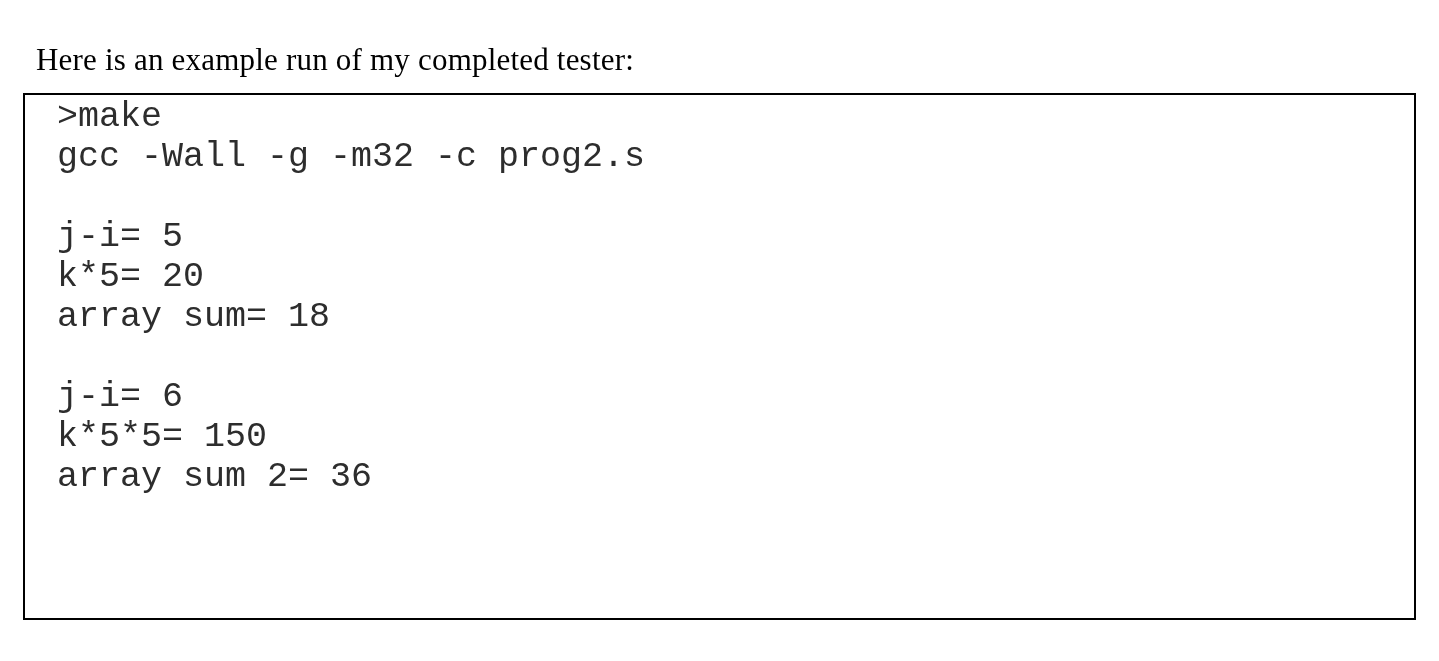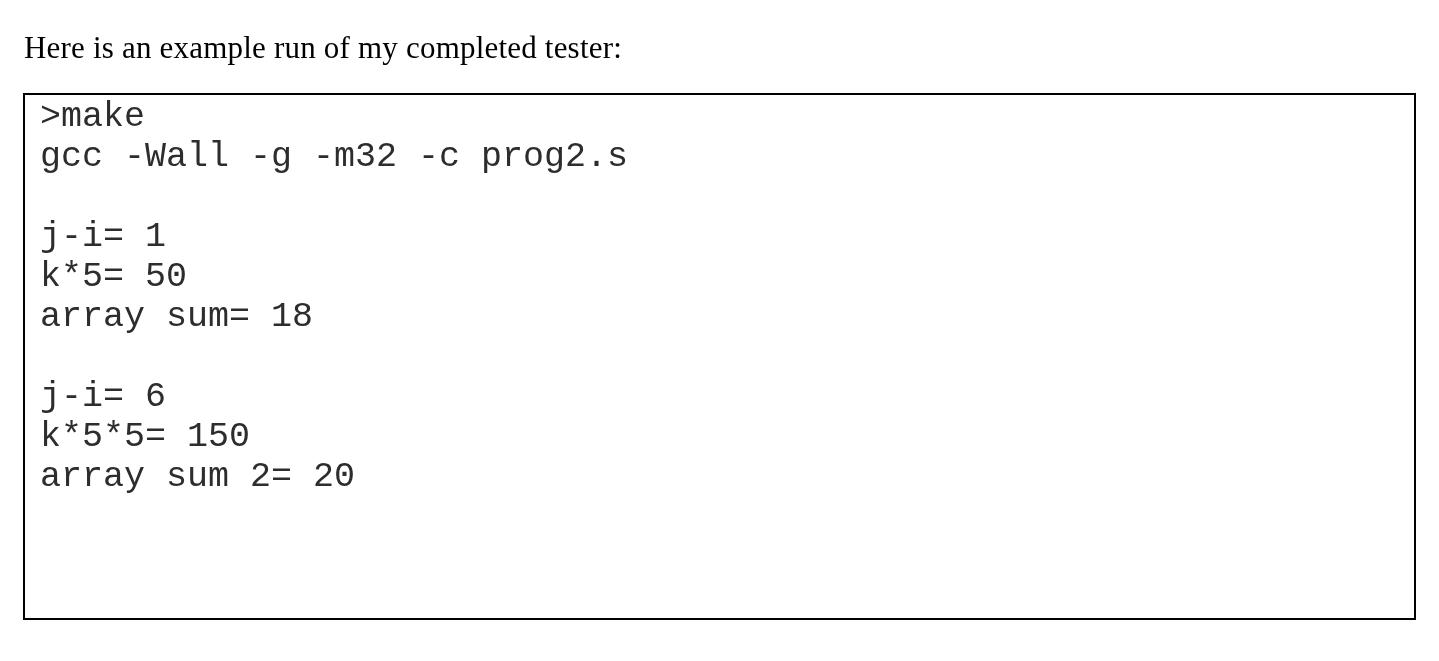--- a/index.html
+++ b/index.html
@@ -11,37 +11,38 @@
     height: 661px;
     background: var(--bg, #ffffff);
     position: relative;
     overflow: hidden;
     font-family: "Liberation Serif", serif;
   }
   .heading {
     position: absolute;
     left: 20px;
     top: 26px;
-    margin: 4px;
+    margin: 16px;
     font-size: 31px;
     font-weight: normal;
     color: var(--heading-color, #000000);
     letter-spacing: 0.2px;
     white-space: nowrap;
   }
   .terminal-box {
     position: absolute;
     left: 23px;
     top: 93px;
     width: 1393px;
     height: 527px;
     box-sizing: border-box;
     border: 2px solid var(--border-color, #000000);
     background: var(--bg, #ffffff);
     overflow: hidden;
+    padding-left: 17px;
   }
   .terminal {
     margin: 0;
     padding: 2px 15px;
     font-family: "Liberation Mono", monospace;
     font-size: 35px;
     line-height: 40px;
     color: var(--terminal-color, #2d2d2d);
   }
   .term-line {
@@ -53,22 +54,22 @@
 <body>
 
 <main>
   <p class="heading">Here is an example run of my completed tester:</p>
 
   <div class="terminal-box">
     <div class="terminal">
         <div class="term-line">&gt;make</div>
         <div class="term-line">gcc -Wall -g -m32 -c prog2.s</div>
         <div class="term-line"></div>
-        <div class="term-line">j-i= 1</div>
-        <div class="term-line">k*5= 50</div>
+        <div class="term-line">j-i= 5</div>
+        <div class="term-line">k*5= 20</div>
         <div class="term-line">array sum= 18</div>
         <div class="term-line"></div>
         <div class="term-line">j-i= 6</div>
         <div class="term-line">k*5*5= 150</div>
-        <div class="term-line">array sum 2= 20</div>
+        <div class="term-line">array sum 2= 36</div>
       </div>
   </div>
 </main>
 
 </body></html>

